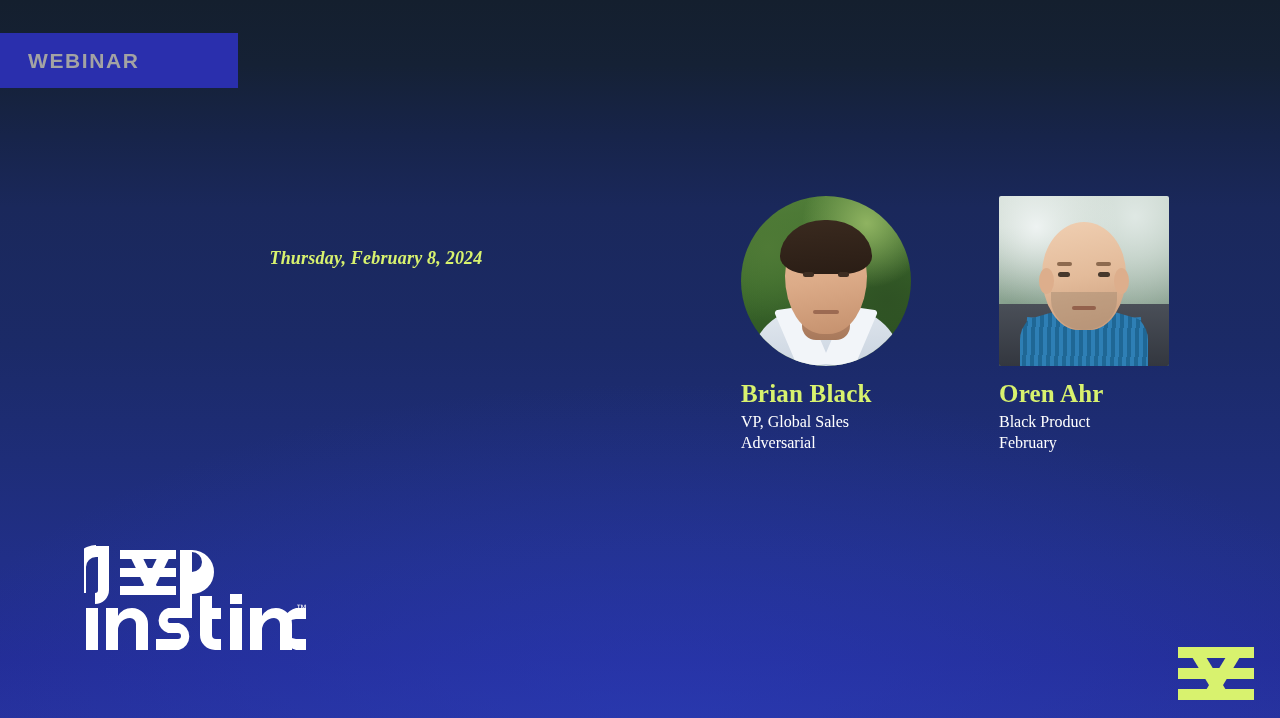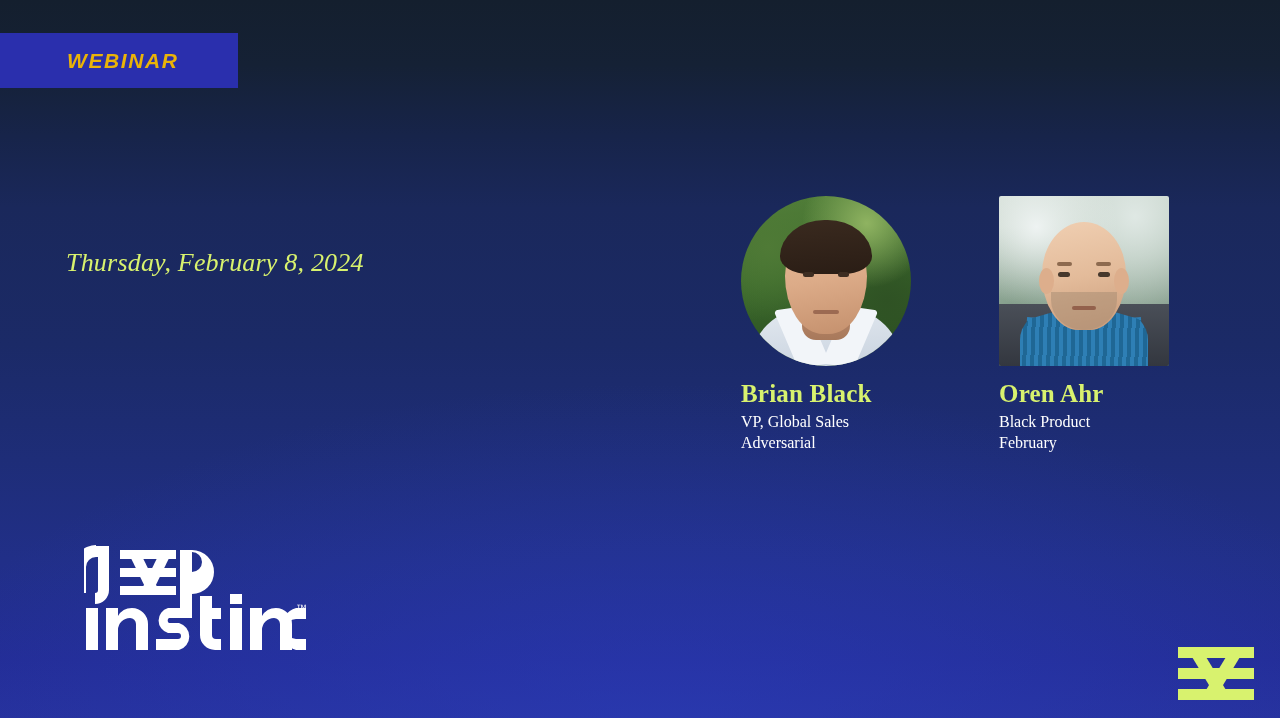--- a/index.html
+++ b/index.html
@@ -36,47 +36,47 @@
     height: 55px;
     background: #2a2fad;
     display: flex;
     align-items: center;
   }
   .badge-label {
     font-family: "Liberation Sans", "DejaVu Sans", sans-serif;
     font-weight: bold;
     font-size: 21px;
     letter-spacing: 1.6px;
-    color: #eab308;
-    margin-left: 67px;
-    font-style: italic;
+    color: #a3a3a3;
+    margin-left: 28px;
   }
 
   
   .title-block {
     position: absolute;
     left: 66px;
     top: 228px;
     width: 620px;
   }
   .title {
     font-size: 45px;
     line-height: 1.18;
     color: #ffffff;
     font-weight: normal;
     margin: 0;
     letter-spacing: 0.1px;
   }
   .date {
     margin-top: 20px;
-    font-size: 26px;
+    font-size: 18px;
     font-style: italic;
-    font-weight: normal;
+    font-weight: bold;
     color: #d8f26e;
     letter-spacing: 0.2px;
+    text-align: center;
   }
 
   
   .speakers {
     position: absolute;
     left: 741px;
     top: 196px;
     display: flex;
     gap: 86px;
   }

